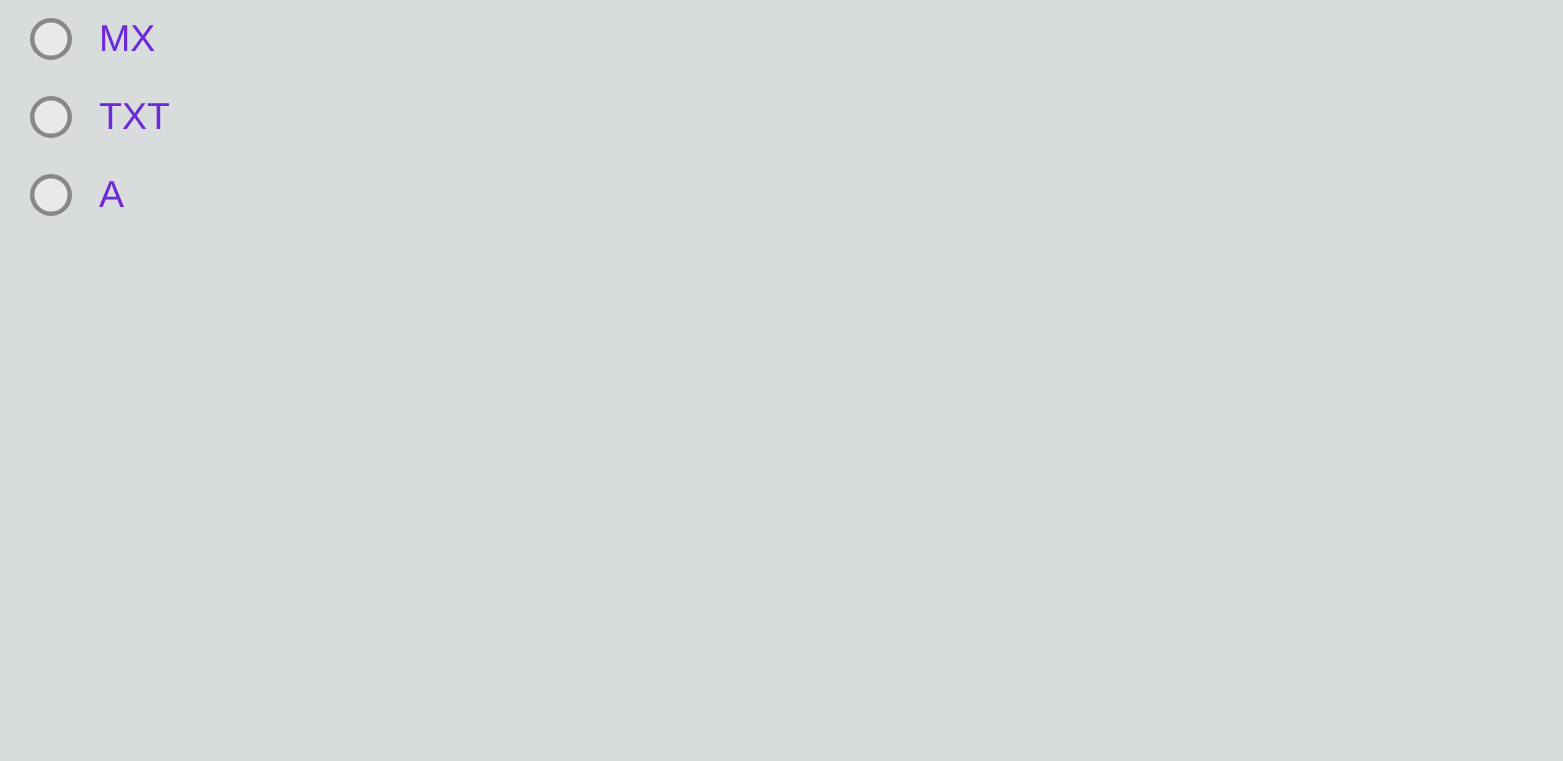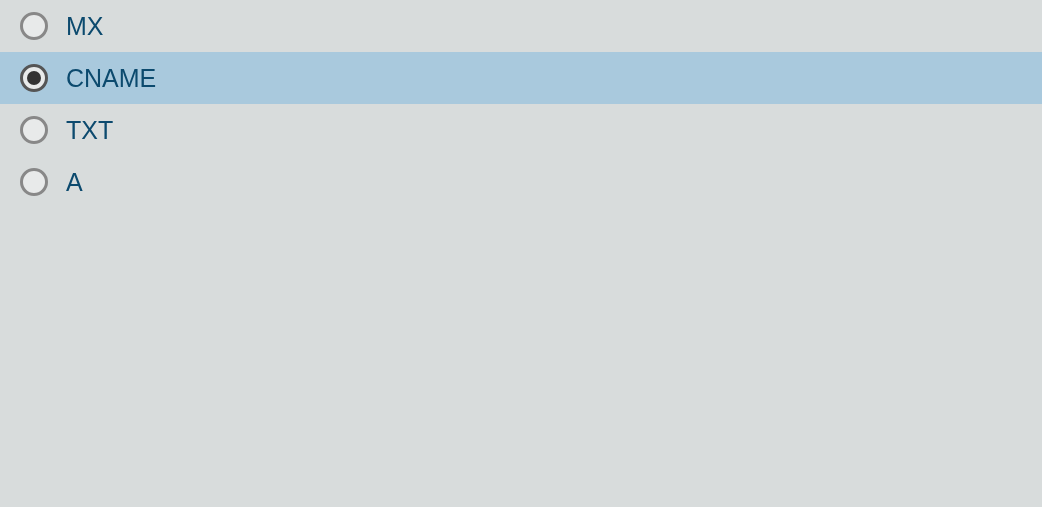--- a/index.html
+++ b/index.html
@@ -58,37 +58,31 @@
       height: 14px;
       background: #333;
       border-radius: 50%;
       display: none;
     }
     .radio.selected-radio .radio-inner {
       display: block;
     }
     .option-label {
       font-size: 25px;
-      color: #0c4a6e;
+      color: #6d28d9;
     }
   </style>
 </head>
 <body>
 
 <div class="container">
   <div class="options">
     <div class="option-row">
       <div class="radio"></div>
       <span class="option-label">MX</span>
-    </div>
-    <div class="option-row selected">
-      <div class="radio selected-radio">
-          <div class="radio-inner"></div>
-        </div>
-      <span class="option-label">CNAME</span>
     </div>
     <div class="option-row">
       <div class="radio"></div>
       <span class="option-label">TXT</span>
     </div>
     <div class="option-row">
       <div class="radio"></div>
       <span class="option-label">A</span>
     </div>
   </div>

